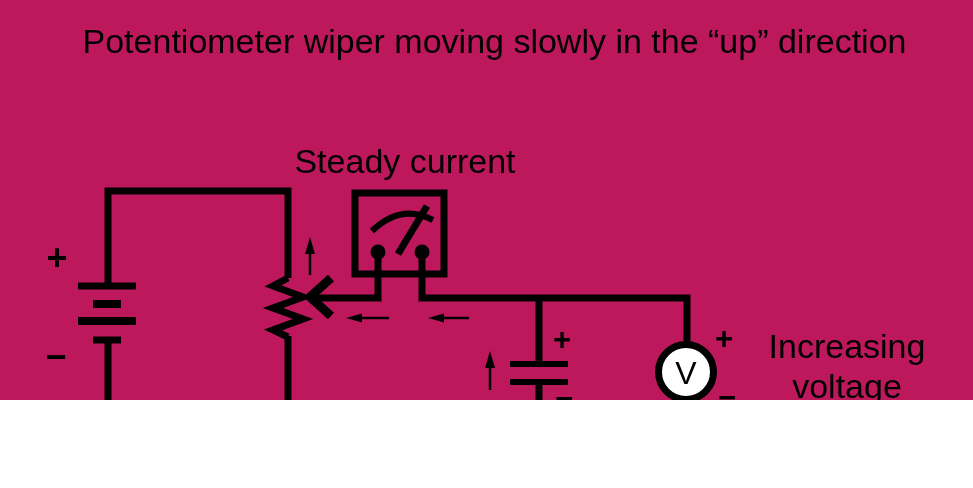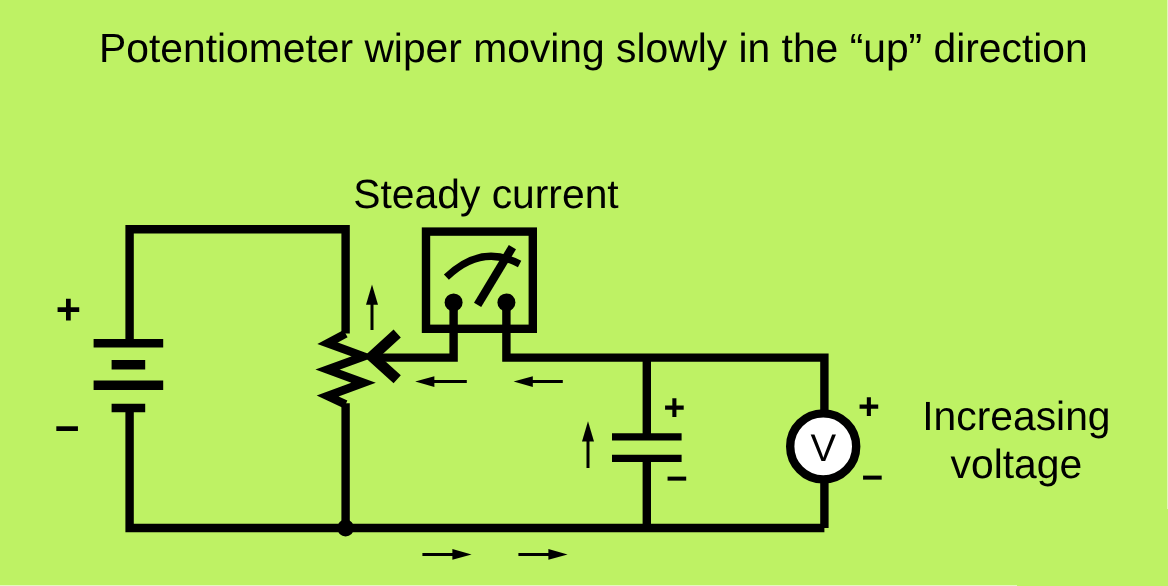--- a/index.html
+++ b/index.html
@@ -1,19 +1,19 @@
 <!DOCTYPE html>
 <html><head>
 <meta charset="utf-8">
 <style>
   html,body{margin:0;padding:0;background:#ffffff;}
   .stage{
     position:relative;
-    width:973px;height:488px;
-    background:#bef264;
+    width:973px;height:400px;
+    background:#be185d;
     overflow:hidden;
     font-family:"Liberation Sans", sans-serif;
   }
   .title{
     position:absolute;
     top:22px;left:0;width:100%;
     text-align:center;
     transform:translateX(8px);
     font-size:34px;
     color:#000;

